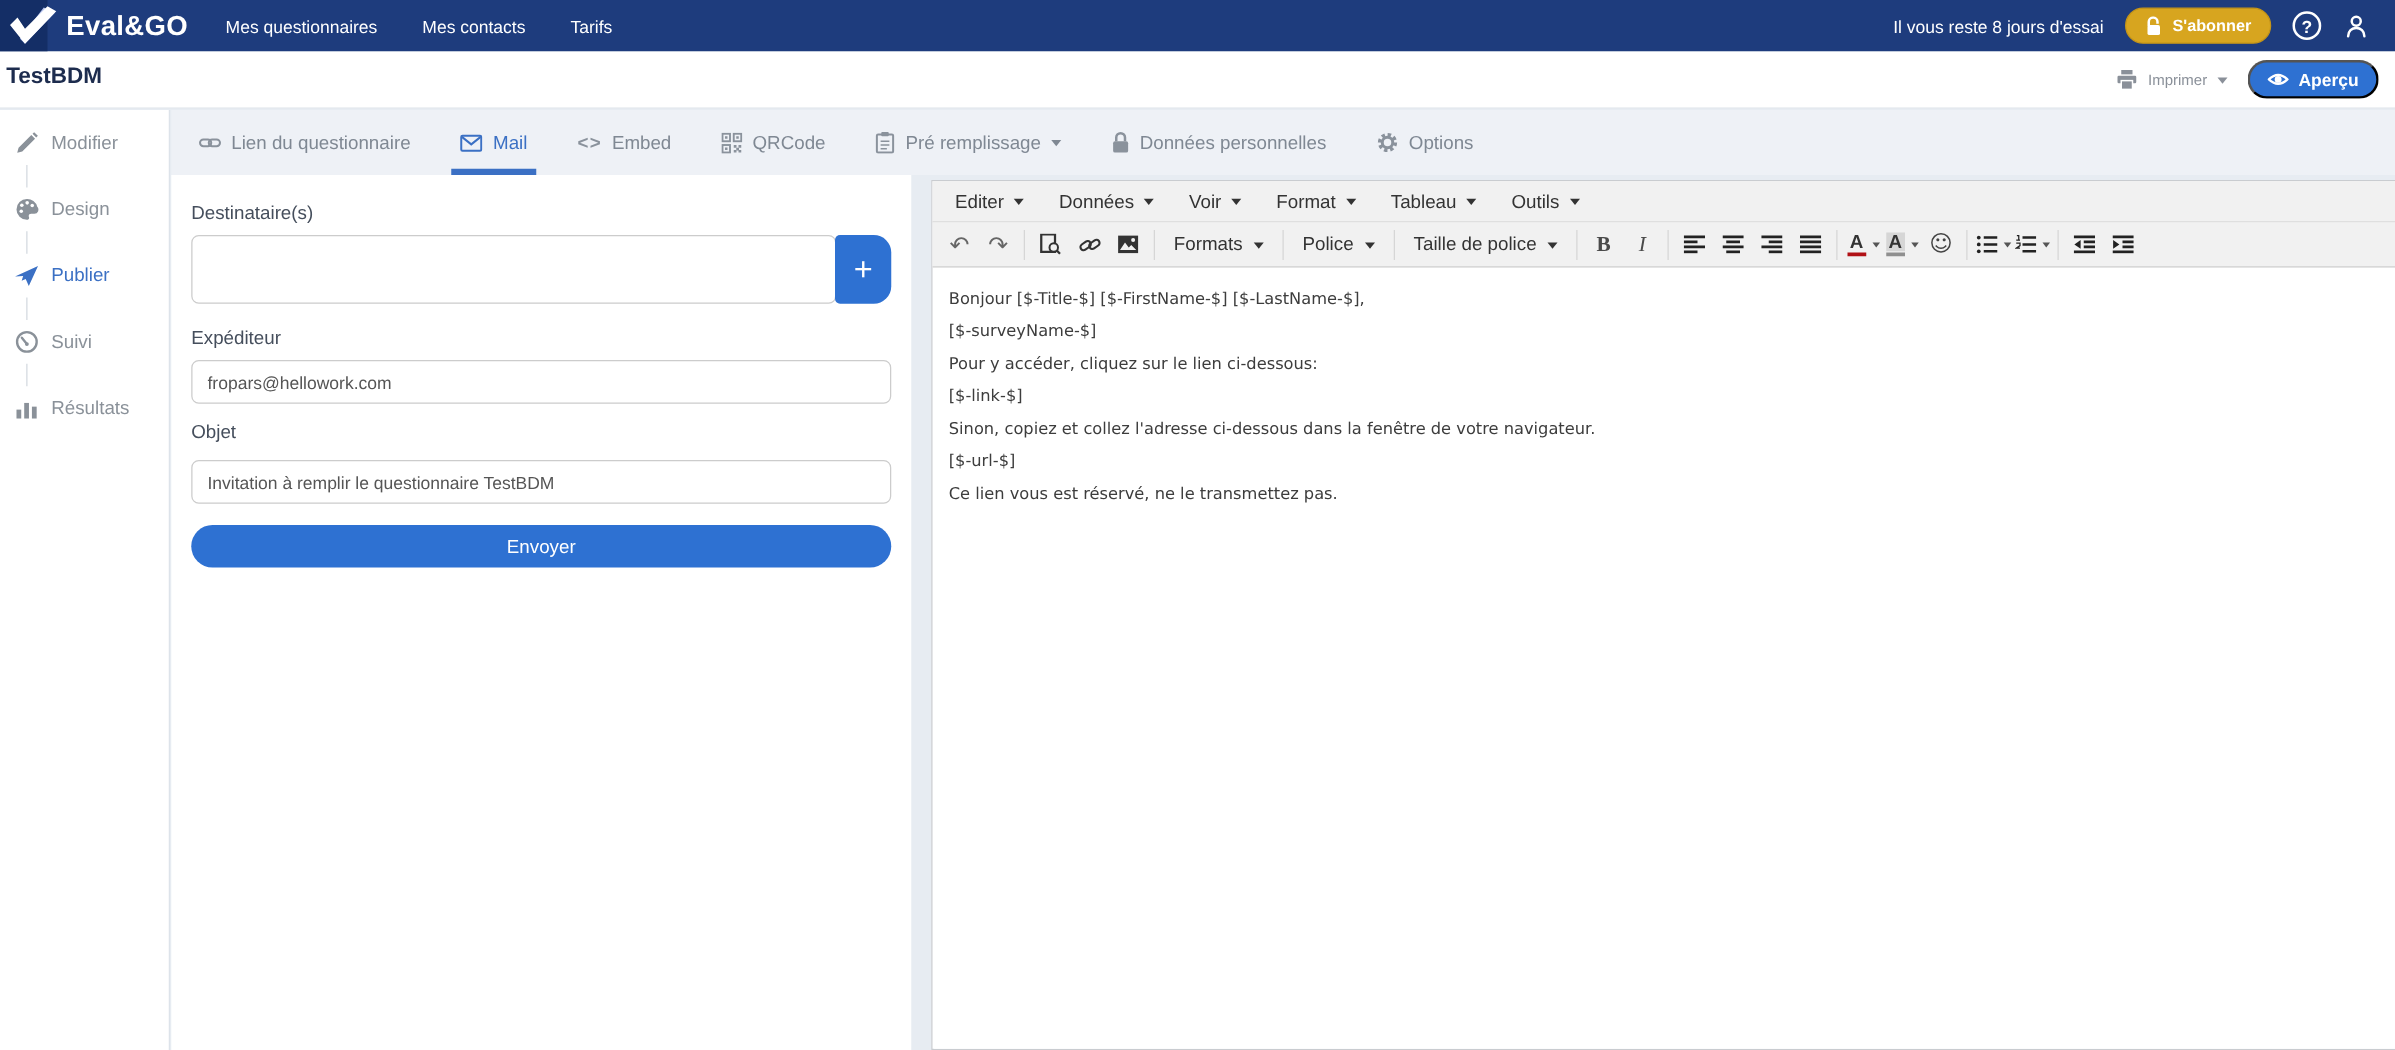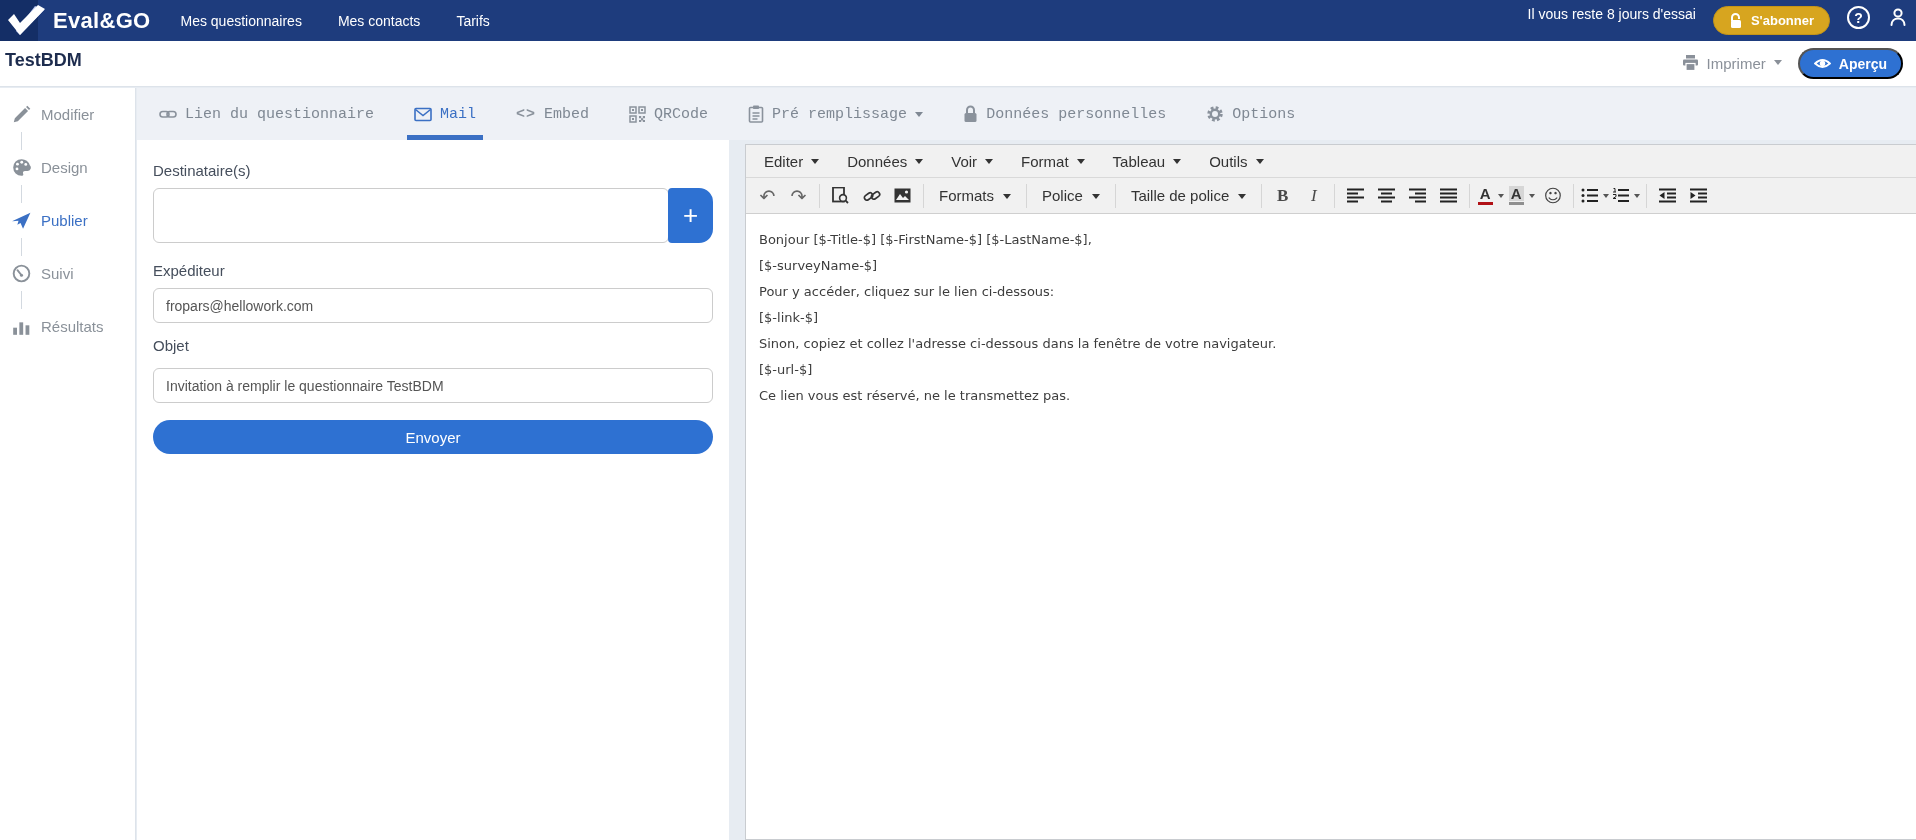--- a/index.html
+++ b/index.html
@@ -11,54 +11,54 @@
   svg { display:block; }
 
   
   .navbar { position:absolute; top:0; left:0; right:0; height:41px; background:#1e3c7d;
             display:flex; align-items:center; color:#fff; z-index:5; }
   .logo-box { width:38px; height:41px; background:#142e66; position:relative; flex:none; }
   .logo-check { position:absolute; left:5px; top:4px; }
   .brand { font-size:22px; font-weight:bold; margin-left:15px; letter-spacing:.3px; }
   .nav-menu { display:flex; gap:36px; margin-left:30px; font-size:14px; }
   .nav-menu span { cursor:pointer; }
-  .nav-right { margin-left:auto; display:flex; gap:17px; padding-right:7px; }
+  .nav-right { margin-left:auto; display:flex; align-items:center; gap:17px; padding-right:20px; }
   .trial { font-size:14px; }
   .subscribe-btn { background:#d7a51f; border:1px solid #c49417; border-radius:15px; height:29px;
             padding:0 15px; display:flex; align-items:center; gap:8px; color:#fff;
             font-size:13px; font-weight:bold; cursor:pointer; }
   .help-circle { width:23px; height:23px; border:2px solid #fff; border-radius:50%;
             display:flex; align-items:center; justify-content:center;
             font-size:14px; font-weight:bold; cursor:pointer; }
 
   
   .titlebar { position:absolute; top:41px; left:0; right:0; height:46px; background:#fff;
             border-bottom:1px solid #dde3ea; z-index:4; }
   .page-title { position:absolute; left:5px; top:9px; font-size:18px; font-weight:600; color:#1d2c4e; }
   .title-actions { position:absolute; right:13px; top:0; height:100%;
             display:flex; align-items:center; gap:16px; }
-  .print-btn { color:#8a9099; font-size:15px; display:flex; gap:8px; cursor:pointer; }
+  .print-btn { color:#8a9099; font-size:12px; display:flex; gap:8px; align-items:center; cursor:pointer; }
   .preview-btn { background:#2e71d2; color:#fff; border-radius:16px; height:31px; padding:0 14px;
             display:flex; align-items:center; gap:8px; font-size:14px; font-weight:bold; cursor:pointer; }
   .caret { width:0; height:0; border:4px solid transparent; border-top:5px solid currentColor;
             margin-top:5px; display:inline-block; }
 
   
   .sidebar { position:absolute; top:88px; left:0; width:136px; bottom:0; background:#fff;
             border-right:1px solid #dde3ea; }
   .side-item { height:53px; display:flex; align-items:center; padding-left:12px; gap:10px;
             color:#8a9199; font-size:15px; position:relative; cursor:pointer; }
   .side-item.active { color:#3b70c4; }
   .side-item + .side-item::before { content:""; position:absolute; left:21px; top:-9px;
             width:1px; height:18px; background:#d3d9e0; }
 
   
   .main { position:absolute; left:137px; top:88px; right:0; bottom:0; background:#e7ecf2; }
   .tabbar { position:absolute; top:0; left:0; right:0; height:52px; background:#eef1f6;
-            display:flex; align-items:center; padding-left:22px; gap:40px;font-family:Liberation Mono, monospace; }
+            display:flex; align-items:center; padding-left:22px; gap:40px; }
   .tab { display:flex; align-items:center; gap:8px; color:#7f8893; font-size:15px;
             height:100%; position:relative; cursor:pointer; white-space:nowrap; }
   .tab .ticon { color:#8a929c; display:flex; }
   .tab.active { color:#3b70c4; }
   .tab.active .ticon { color:#3b70c4; }
   .tab.active::after { content:""; position:absolute; bottom:0; left:-7px; right:-7px;
             height:5px; background:#3b70c4; }
   .embed-glyph { font-size:15px; font-weight:bold; letter-spacing:1px; }
 
   

